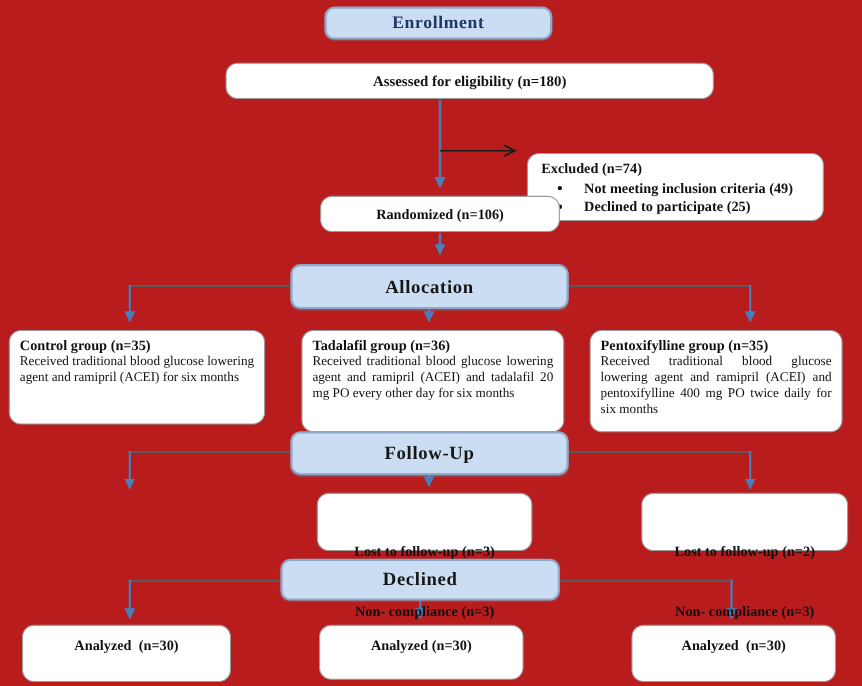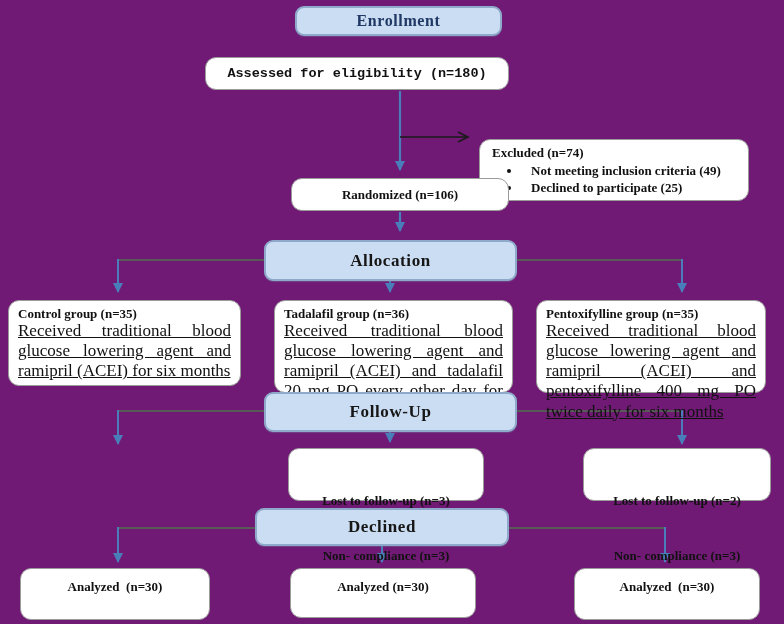--- a/index.html
+++ b/index.html
@@ -1,17 +1,17 @@
 <!DOCTYPE html>
 <html><head>
 <meta charset="utf-8">
 <style>
   html,body { margin:0; padding:0; background:#fff; }
   .canvas {
-    position:relative; width:784px; height:624px; background:#701a75;
+    position:relative; width:784px; height:624px; background:#b91c1c;
     font-family:"Liberation Serif", serif; color:#111;
     overflow:hidden;
   }
   svg.connectors { position:absolute; left:0; top:0; width:784px; height:624px; }
 
   .banner {
     position:absolute; background:#cbddf2; border:2px solid #8ea9c9;
     border-radius:9px; display:flex; align-items:center; justify-content:center;
     font-weight:bold; font-size:17px; color:#161616; letter-spacing:0.6px;
     box-sizing:border-box; box-shadow:0 1px 1px rgba(120,140,170,.35);
@@ -25,21 +25,21 @@
   .center-label {
     display:flex; align-items:center; justify-content:center;
     font-weight:bold; white-space:pre-wrap; text-align:center;
   }
   .top-label {
     font-weight:bold; text-align:center; padding-top:7px; line-height:1.4;
     white-space:pre-wrap;
   }
   .group-box { padding:5px 9px 4px 9px; line-height:1.18; }
   .group-title { font-weight:bold; font-size:13px; }
-  .group-body { text-align:justify; font-size:17px;text-decoration:underline; }
+  .group-body { text-align:justify; font-size:12px; }
   .excluded-box { padding:4px 8px 4px 12px; line-height:1.32; }
   .excluded-title { font-weight:bold; }
   .excluded-list { margin:1px 0 0 30px; padding:0; font-weight:bold; }
   .excluded-list li { padding-left:9px; }
 </style>
 </head>
 <body>
 
 <div class="canvas">
 
@@ -73,21 +73,21 @@
 
     <line x1="255" y1="528" x2="117" y2="528" stroke="#595959" stroke-width="1.8"></line>
     <line x1="118" y1="527" x2="118" y2="562" stroke="#4a7ebb" stroke-width="2" marker-end="url(#arrBlue)"></line>
     <line x1="382" y1="546" x2="382" y2="562" stroke="#4a7ebb" stroke-width="2" marker-end="url(#arrBlue)"></line>
     <line x1="509" y1="528" x2="666" y2="528" stroke="#595959" stroke-width="1.8"></line>
     <line x1="665" y1="527" x2="665" y2="562" stroke="#4a7ebb" stroke-width="2" marker-end="url(#arrBlue)"></line>
   </svg>
 
   <div class="banner enrollment" style="left:295px; top:6px; width:207px; height:30px;">Enrollment</div>
 
-  <div class="wbox center-label" style="left:205px; top:57px; width:304px; height:33px; font-size:13.5px;font-family:Liberation Mono, monospace;">Assessed for eligibility (n=180)</div>
+  <div class="wbox center-label" style="left:205px; top:57px; width:444px; height:33px; font-size:13.5px;">Assessed for eligibility (n=180)</div>
 
   <div class="wbox excluded-box" style="left:479px; top:103px; width:270px; height:62px;margin-top:36px;">
     <div class="excluded-title">Excluded (n=74)</div>
     <ul class="excluded-list">
       <li>Not meeting inclusion criteria (49)</li>
       <li>Declined to participate (25)</li>
     </ul>
   </div>
 
   <div class="wbox center-label" style="left:291px; top:178px; width:218px; height:33px; font-size:13px;">Randomized (n=106)</div>

